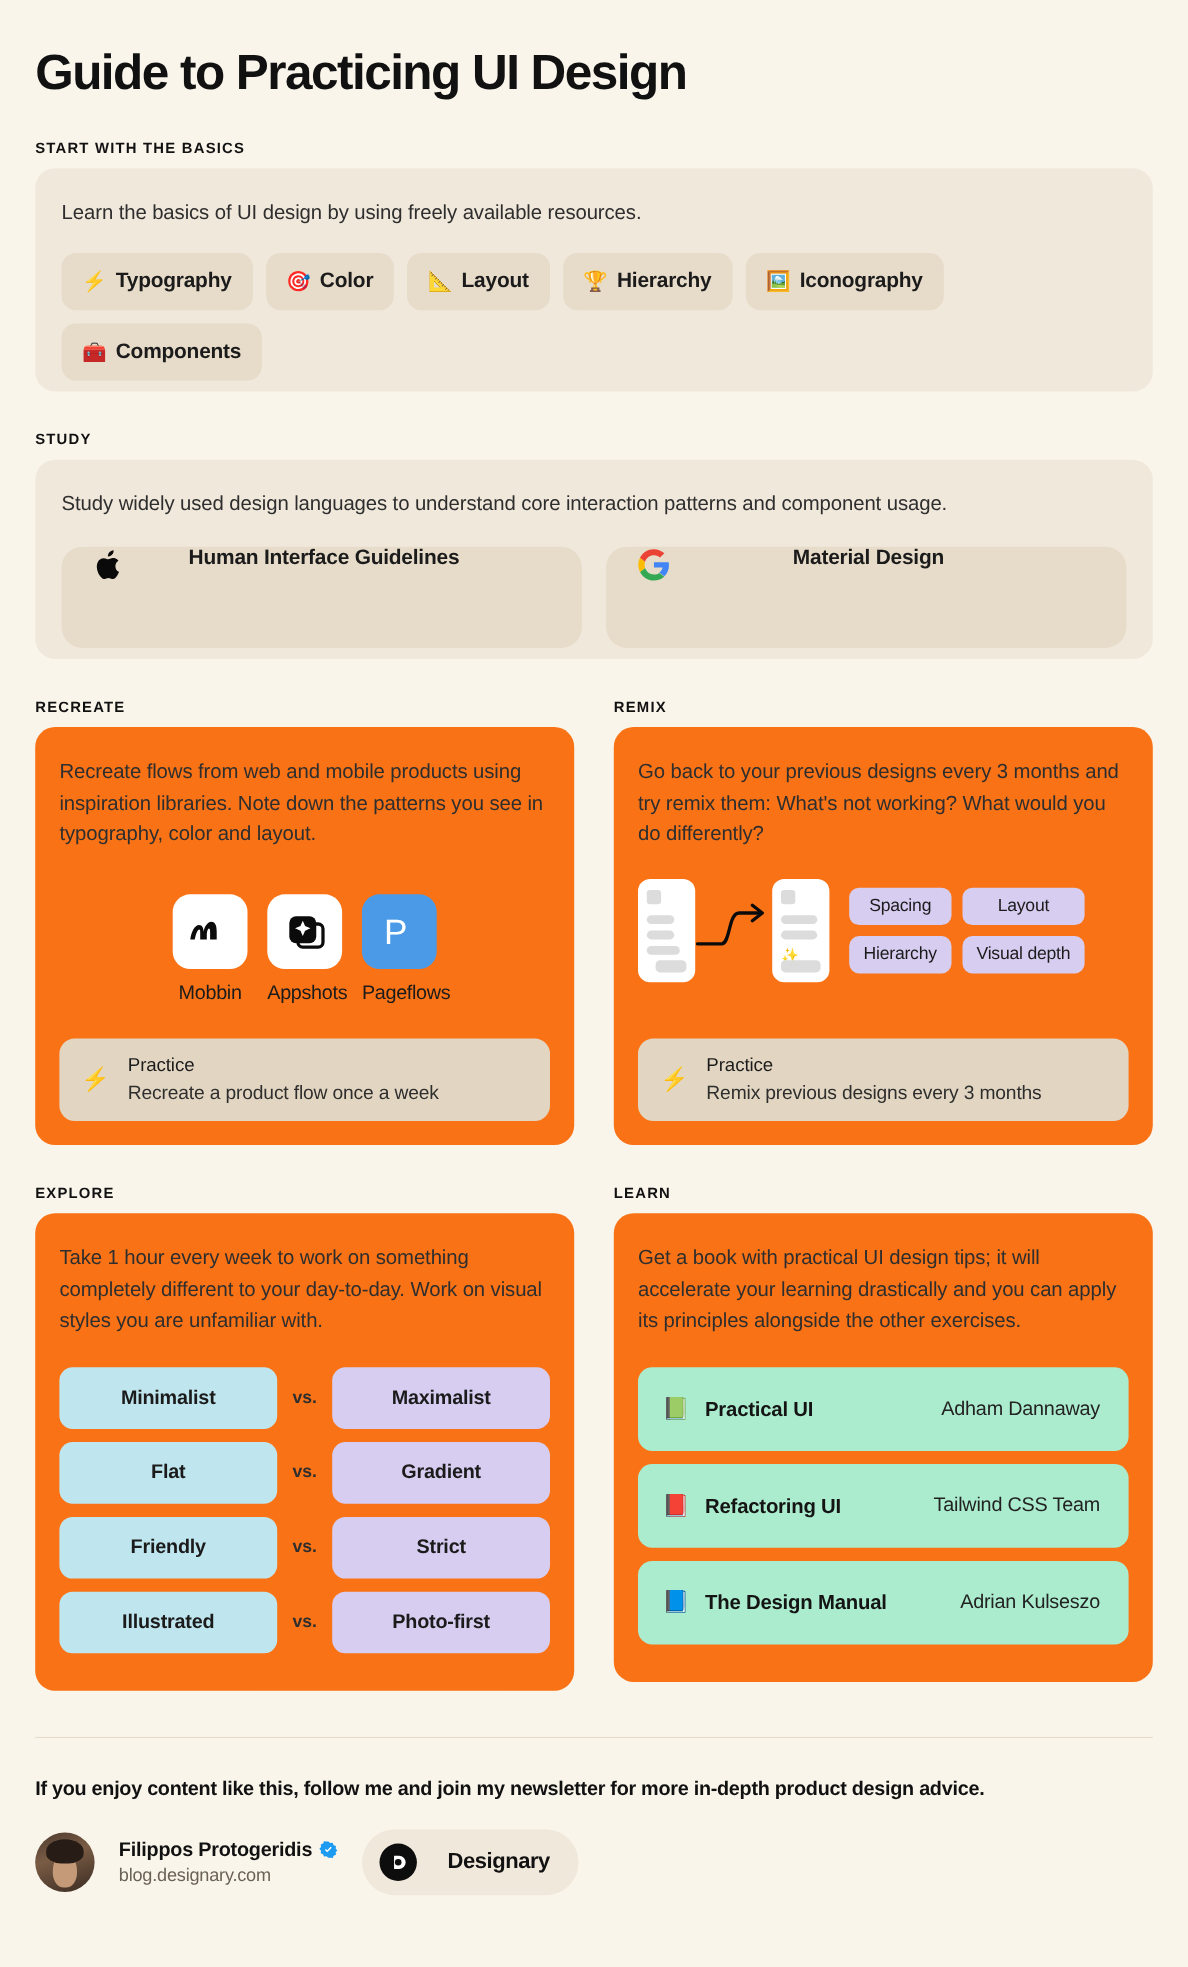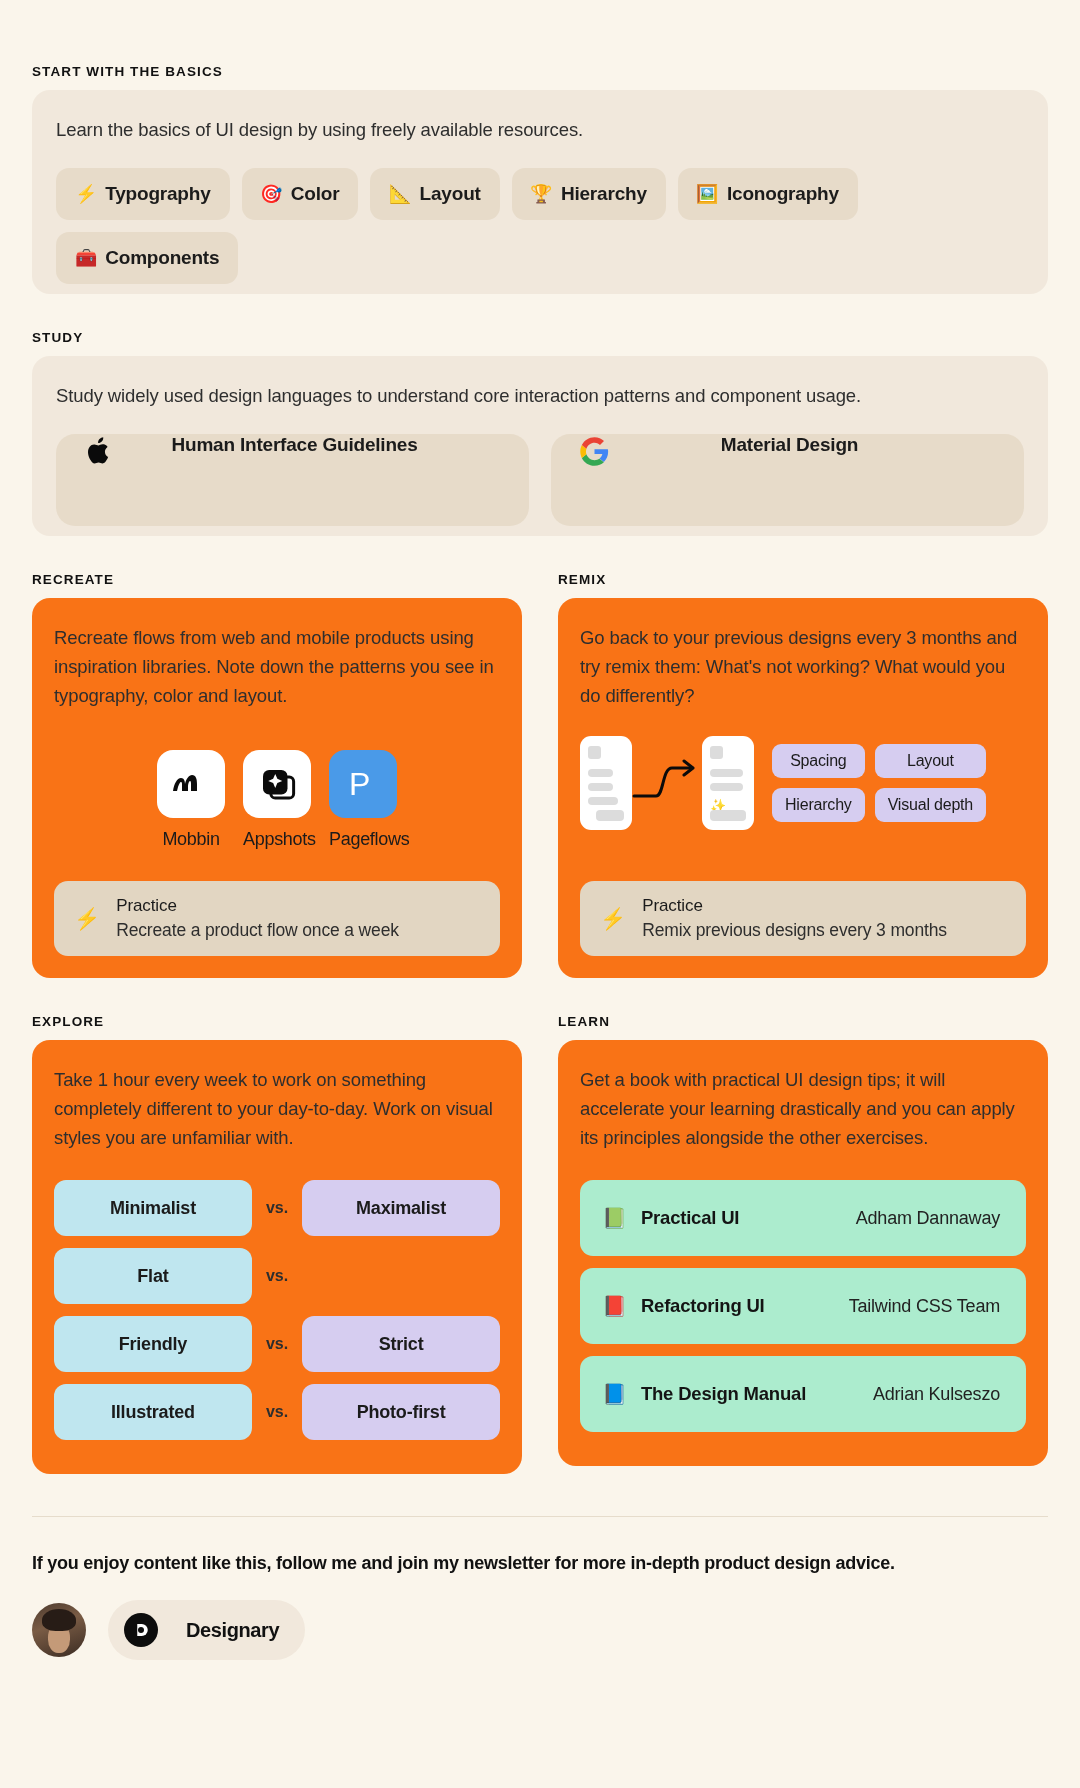--- a/index.html
+++ b/index.html
@@ -342,20 +342,21 @@
     font-weight: 700;
     color: #111111;
     letter-spacing: -0.4px;
   }
 </style>
 </head>
 <body>
 
 <div class="page">
 
+  <h1 class="title">Guide to Practicing UI Design</h1>
 
   <div class="sect-label">START WITH THE BASICS</div>
   <div class="card">
     <div class="card-text">Learn the basics of UI design by using freely available resources.</div>
     <div class="chips">
       <div class="chip">
         <span class="emj">⚡</span>
         <span>Typography</span>
       </div>
       <div class="chip">
@@ -500,20 +501,21 @@
         <div class="card-text">Take 1 hour every week to work on something completely different to your day-to-day. Work on visual styles you are unfamiliar with.</div>
         <div class="pill-rows">
           <div class="pill-row">
             <div class="pill left">Minimalist</div>
             <div class="vs">vs.</div>
             <div class="pill right">Maximalist</div>
           </div>
           <div class="pill-row">
             <div class="pill left">Flat</div>
             <div class="vs">vs.</div>
+            <div class="pill right">Gradient</div>
           </div>
           <div class="pill-row">
             <div class="pill left">Friendly</div>
             <div class="vs">vs.</div>
             <div class="pill right">Strict</div>
           </div>
           <div class="pill-row">
             <div class="pill left">Illustrated</div>
             <div class="vs">vs.</div>
             <div class="pill right">Photo-first</div>
@@ -544,20 +546,30 @@
           </div>
         </div>
       </div>
     </div>
   </div>
 
   <div class="divider"></div>
   <div class="footer-note">If you enjoy content like this, follow me and join my newsletter for more in-depth product design advice.</div>
   <div class="footer-row">
     <div class="avatar"></div>
+    <div>
+      <div class="author-name">
+        <span>Filippos Protogeridis</span>
+        <svg class="verified" viewBox="0 0 24 24">
+          <path fill="#1d9bf0" d="M12 1.5l2.4 2.1 3.2-.4 1.2 3 3 1.2-.4 3.2 2.1 2.4-2.1 2.4.4 3.2-3 1.2-1.2 3-3.2-.4L12 22.5l-2.4-2.1-3.2.4-1.2-3-3-1.2.4-3.2L.5 11l2.1-2.4-.4-3.2 3-1.2 1.2-3 3.2.4z"></path>
+          <path fill="#ffffff" d="M10.6 15.4l-3-3 1.3-1.3 1.7 1.7 4.4-4.4 1.3 1.3z"></path>
+        </svg>
+      </div>
+      <div class="author-url">blog.designary.com</div>
+    </div>
     <div class="brand-pill">
       <span class="brand-mark">
         <svg width="18" height="18" viewBox="0 0 24 24">
           <path fill="#ffffff" d="M7 4h6a8 8 0 0 1 0 16H7z"></path>
           <circle cx="12" cy="12" r="4" fill="#0d0d0d"></circle>
         </svg>
       </span>
       <span class="brand-name">Designary</span>
     </div>
   </div>

